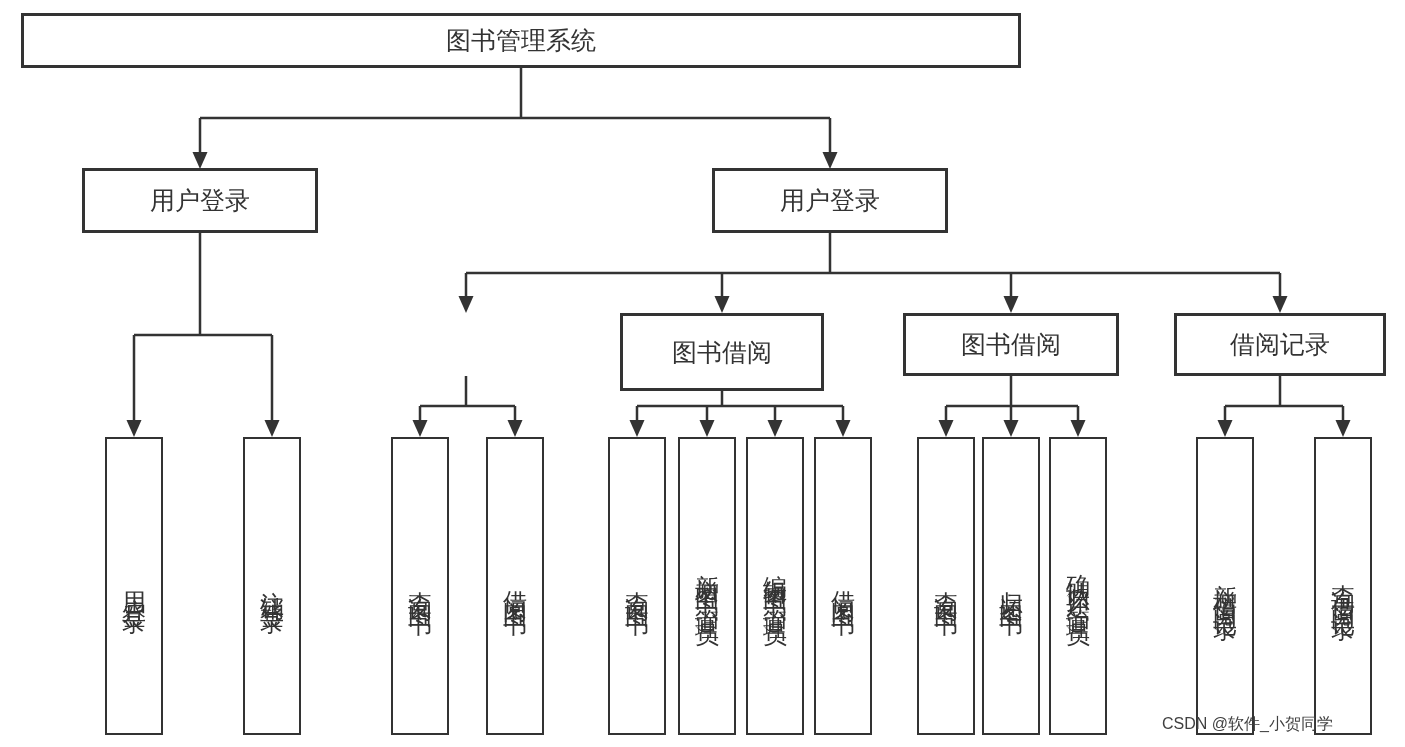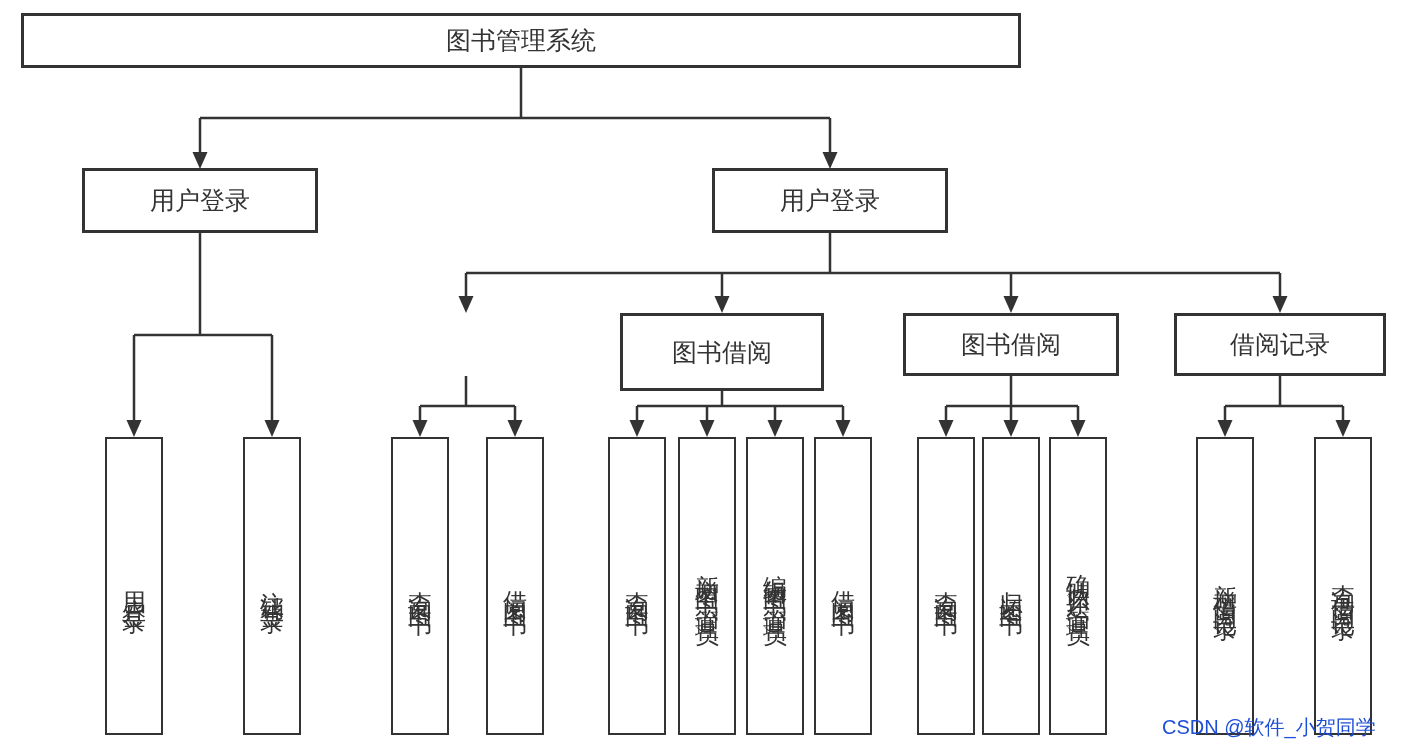--- a/index.html
+++ b/index.html
@@ -44,22 +44,22 @@
     text-orientation: mixed;
     letter-spacing: 7px;
     line-height: 1;
     white-space: nowrap;
   }
   .watermark {
     position: absolute;
     left: 1162px;
     top: 714px;
     width: 236px;
-    font-size: 20px;
-    color: #1d4ed8;
+    font-size: 16px;
+    color: #404040;
     white-space: nowrap;
     pointer-events: none;
   }
 </style>
 </head>
 <body>
 
 <div class="stage">
 
   <svg class="wires" viewBox="0 0 1405 747" xmlns="http://www.w3.org/2000/svg">

